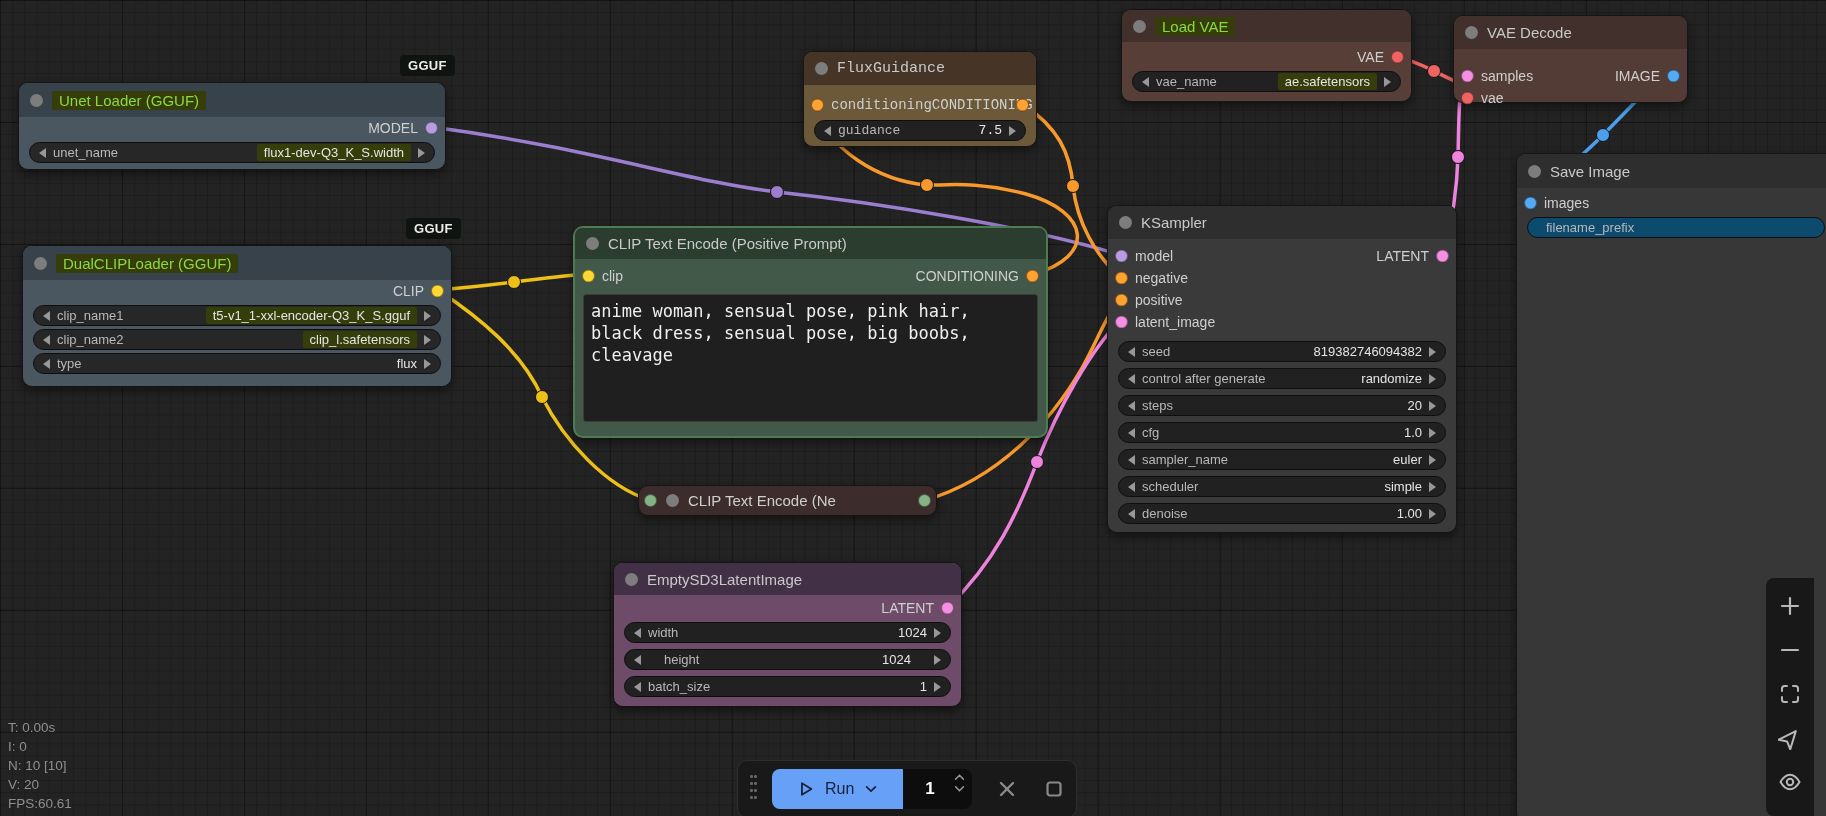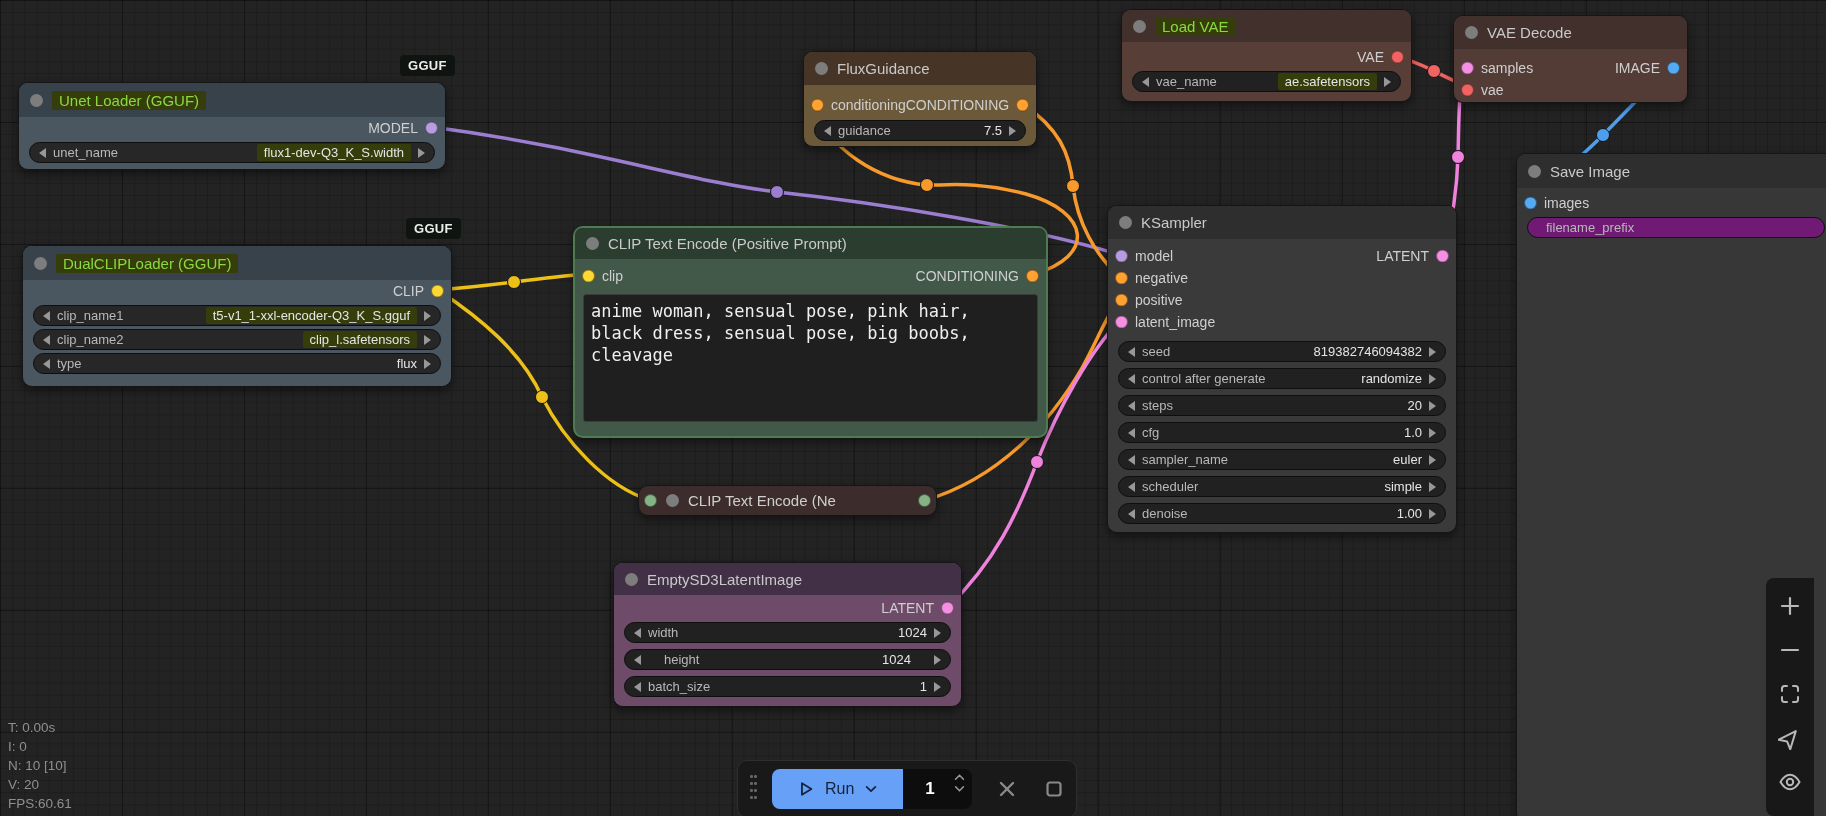--- a/index.html
+++ b/index.html
@@ -131,21 +131,21 @@
       <span class="arr r"></span>
     </div>
     <div class="widget" style="background:#272727;">
       <span class="arr l"></span>
       <span class="wname">type</span>
       <span class="wval">flux</span>
       <span class="arr r"></span>
     </div>
   </div>
 
-  <div class="node" style="left:803px; top:51px; width:234px; height:96px; background:#6b5939; padding-top:0;">
+  <div class="node" style="left:803px; top:51px; width:234px; height:96px; background:#6b5939; padding-top:0;font-family:Liberation Mono, monospace;">
     <div class="ntitle" style="background:#463526; height:33px;">
       <span class="tdot"></span>
       <span>FluxGuidance</span>
     </div>
     <div class="prow" style="margin-top:8px; height:24px;">
       <span class="pdot in" style="background:#ffa232;"></span>
       <span class="plabel in">conditioning</span>
       <span class="plabel out">CONDITIONING</span>
       <span class="pdot out" style="background:#ffa232;"></span>
     </div>
@@ -172,21 +172,21 @@
       <span class="wval ghl">ae.safetensors</span>
       <span class="arr r"></span>
     </div>
   </div>
 
   <div class="node" style="left:1453px; top:15px; width:235px; height:88px; background:#533c35;">
     <div class="ntitle" style="background:#41302b; height:33px;">
       <span class="tdot"></span>
       <span>VAE Decode</span>
     </div>
-    <div class="prow" style="margin-top:8px;gap:36px;">
+    <div class="prow" style="margin-top:16px;gap:36px;">
       <span class="pdot in" style="background:#f48fe3;"></span>
       <span class="plabel in">samples</span>
       <span class="plabel out">IMAGE</span>
       <span class="pdot out" style="background:#55aaf2;"></span>
     </div>
     <div class="prow">
       <span class="pdot in" style="background:#ef6363;"></span>
       <span class="plabel in">vae</span>
     </div>
   </div>
@@ -311,21 +311,21 @@
 
   <div class="node" style="left:1516px; top:153px; width:320px; height:670px; background:#373737; border-radius:10px 0 0 10px;">
     <div class="ntitle" style="background:#2e2e2e; height:34px; border-radius:9px 0 0 0;">
       <span class="tdot"></span>
       <span>Save Image</span>
     </div>
     <div class="prow" style="margin-top:4px;">
       <span class="pdot in" style="background:#55aaf2;"></span>
       <span class="plabel in">images</span>
     </div>
-    <div class="widget" style="background:#701a75;">
+    <div class="widget" style="background:#0c4a6e;">
       <span class="wname" style="margin-left:9px;">filename_prefix</span>
       <span class="wval"></span>
     </div>
   </div>
 
   <div class="stats">
     <div>T: 0.00s</div>
     <div>I: 0</div>
     <div>N: 10 [10]</div>
     <div>V: 20</div>

